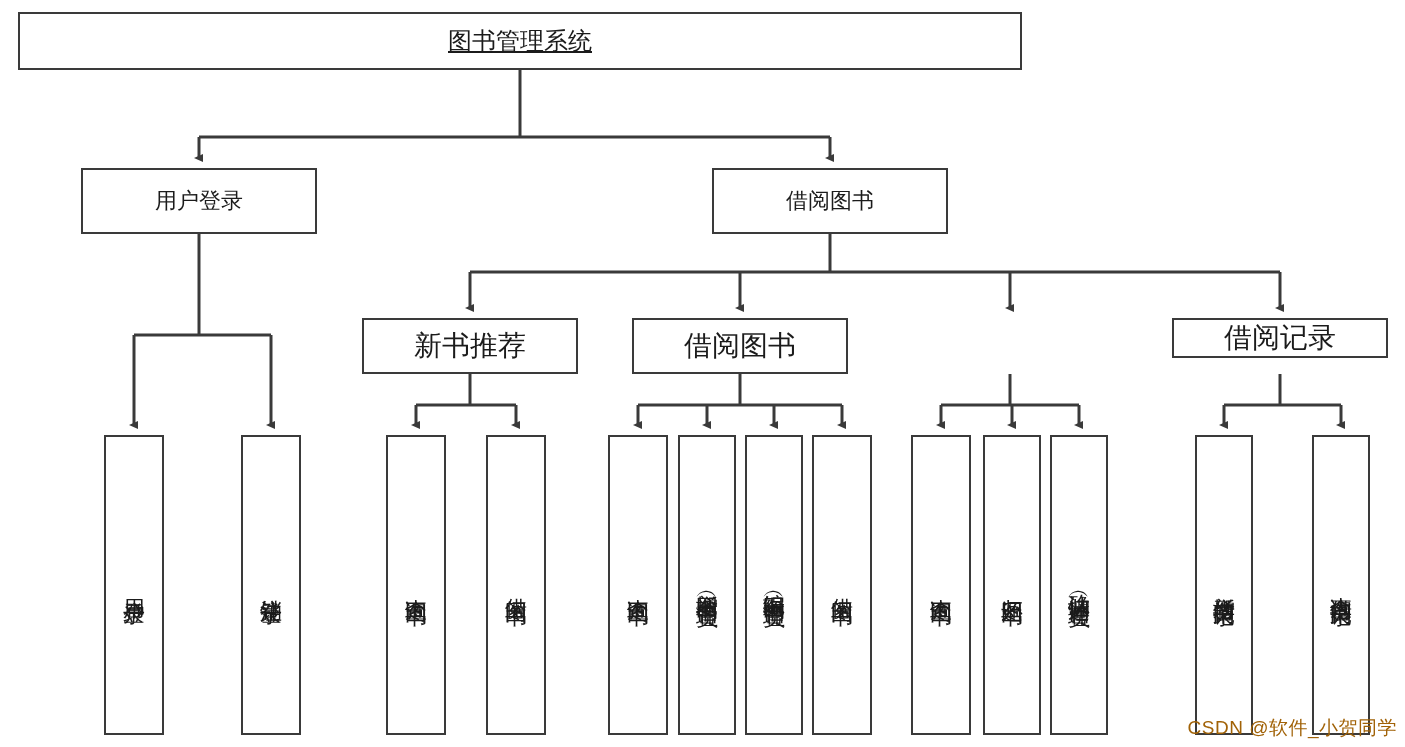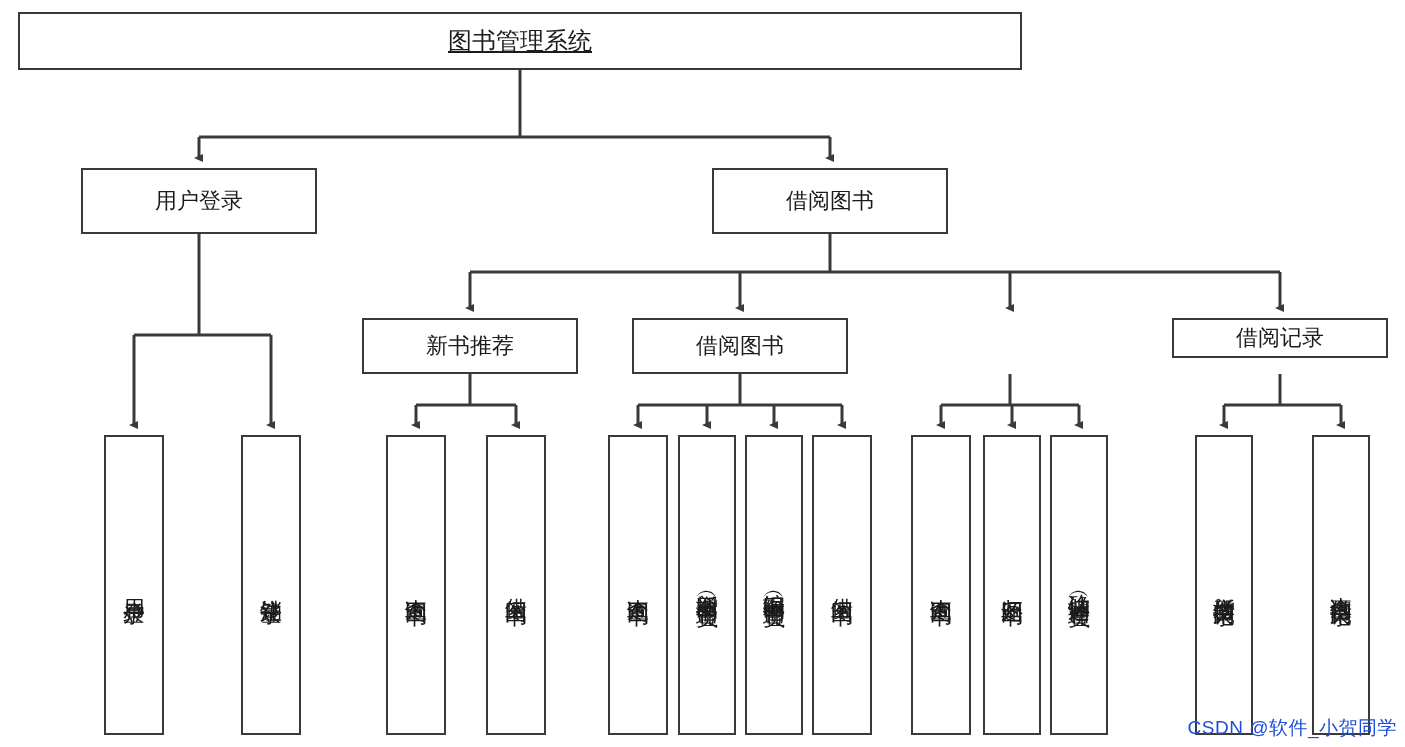--- a/index.html
+++ b/index.html
@@ -46,21 +46,21 @@
   #n-root .label { font-size: 24px; }
   
   #n-login   { left: 81px;  top: 168px; width: 236px; height: 66px; }
   #n-bookmgr { left: 712px; top: 168px; width: 236px; height: 66px; }
   #n-login .label, #n-bookmgr .label { font-size: 22px; }
   
   #n-newrec  { left: 362px;  top: 318px; width: 216px; height: 56px; }
   #n-borrow  { left: 632px;  top: 318px; width: 216px; height: 56px; }
   #n-current { left: 902px;  top: 318px; width: 216px; height: 56px; }
   #n-record  { left: 1172px; top: 318px; width: 216px; height: 40px; }
-  .lvl3 .label { font-size: 22px; }
+  .lvl3 .label { font-size: 28px; }
   
   .leaf {
     top: 435px;
     height: 300px;
     align-items: center;
     justify-content: center;
   }
   .leaf .label {
     writing-mode: vertical-rl;
     text-orientation: upright;
@@ -80,21 +80,21 @@
   #lf-cur-2    { left: 983px;  width: 58px; }
   #lf-cur-3    { left: 1050px; width: 58px; }
   #lf-rec-1    { left: 1195px; width: 58px; }
   #lf-rec-2    { left: 1312px; width: 58px; }
 
   #watermark {
     position: absolute;
     right: 8px;
     bottom: 6px;
     font-size: 19px;
-    color: #1d4ed8;
+    color: #a16207;
     white-space: nowrap;
     letter-spacing: 0.5px;
     margin-left: 19px;
   }
 </style>
 </head>
 <body>
 
 <div id="canvas">
 

